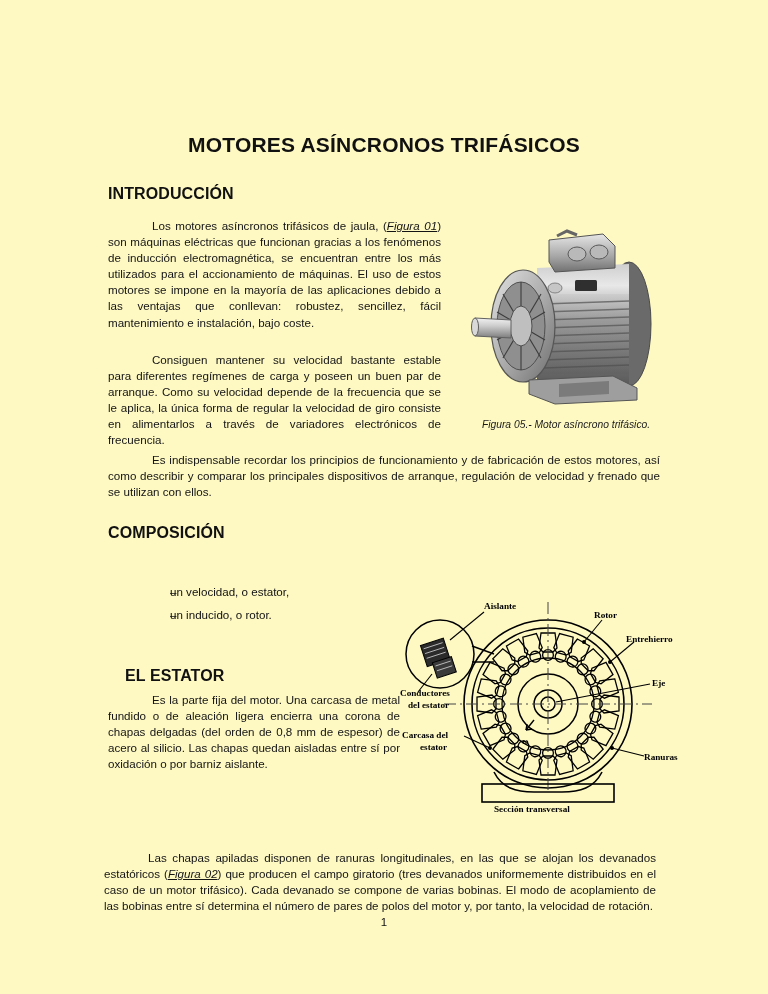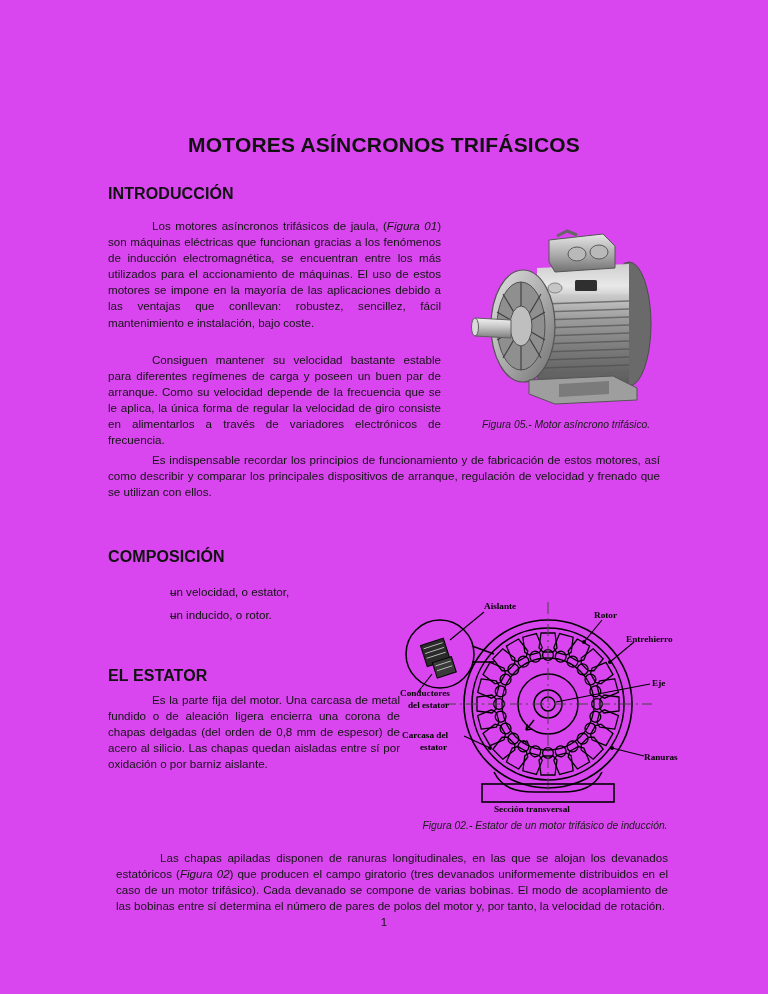--- a/index.html
+++ b/index.html
@@ -11,21 +11,21 @@
     width: 768px; height: 994px;
     position: relative;
     font-family: "Liberation Sans", sans-serif;
     color: #111111;
     overflow: hidden;
   }
   .page {
     position: absolute;
     left: 0; top: 0;
     width: 768px; height: 994px;
-    background: #d946ef;
+    background: #fef9c3;
   }
 
   
   .doc-title {
     position: absolute;
     left: 108px; top: 133px;
     width: 552px;
     text-align: center;
     font-size: 21px;
     font-weight: bold;
@@ -33,34 +33,34 @@
   }
 
   
   .section-heading {
     position: absolute;
     font-size: 16px;
     font-weight: bold;
     letter-spacing: 0.1px;
   }
   #h-intro      { left: 108px; top: 185px; }
-  #h-composicion{ left: 108px; top: 548px; text-align: right; }
-  #h-estator    { left: 108px; top: 667px; }
+  #h-composicion{ left: 108px; top: 524px; text-align: right; }
+  #h-estator    { left: 125px; top: 667px; }
 
   
   .para {
     position: absolute;
     font-size: 11.6px;
     line-height: 16.1px;
     text-align: justify;
     text-justify: inter-word;
     color: #141414;
   }
   .para.indent { text-indent: 44px; }
-  .para em { font-style: italic; }
+  .para em { font-style: italic; text-decoration: underline; }
 
   
   #p1 { left: 108px; top: 218px; width: 333px; }
   #p2 { left: 108px; top: 352px; width: 333px; }
   
   #p3 { left: 108px; top: 452px; width: 552px; }
 
   #p-comp { left: 108px; top: 556px; width: 552px; text-indent: 44px; }
 
   .bullet-list {
@@ -71,21 +71,21 @@
     line-height: 16.1px;
   }
   .bullet-row { display: flex; height: 23px; align-items: flex-start; }
   .bullet-dash { width: 48px; padding-left: 62px; }
   .bullet-text { }
 
   
   #p-est1 { left: 108px; top: 692px; width: 292px; }
   #p-est2 { left: 108px; top: 786px; width: 292px; }
   
-  #p-est4 { left: 116px; top: 850px; width: 552px; }
+  #p-est4 { left: 104px; top: 850px; width: 552px; }
 
   
   .fig-caption {
     position: absolute;
     font-size: 10.3px;
     font-style: italic;
     color: #1a1a1a;
     text-align: center;
   }
   #cap-fig01 { left: 450px; top: 419px; width: 232px; }
@@ -403,17 +403,16 @@
         <text x="254" y="90">Eje</text>
         <text x="2" y="100">Conductores</text>
         <text x="10" y="112">del estator</text>
         <text x="4" y="142">Carcasa del</text>
         <text x="22" y="154">estator</text>
         <text x="246" y="164">Ranuras</text>
         <text x="96" y="216">Sección  transversal</text>
       </g>
     </svg>
   </div>
-  <div class="fig-caption" id="cap-fig02">Figura 02.- Estator de un motor trifásico de inducción.</div>
 
   <div class="page-number">1</div>
 
 </div>
 
 </body></html>

